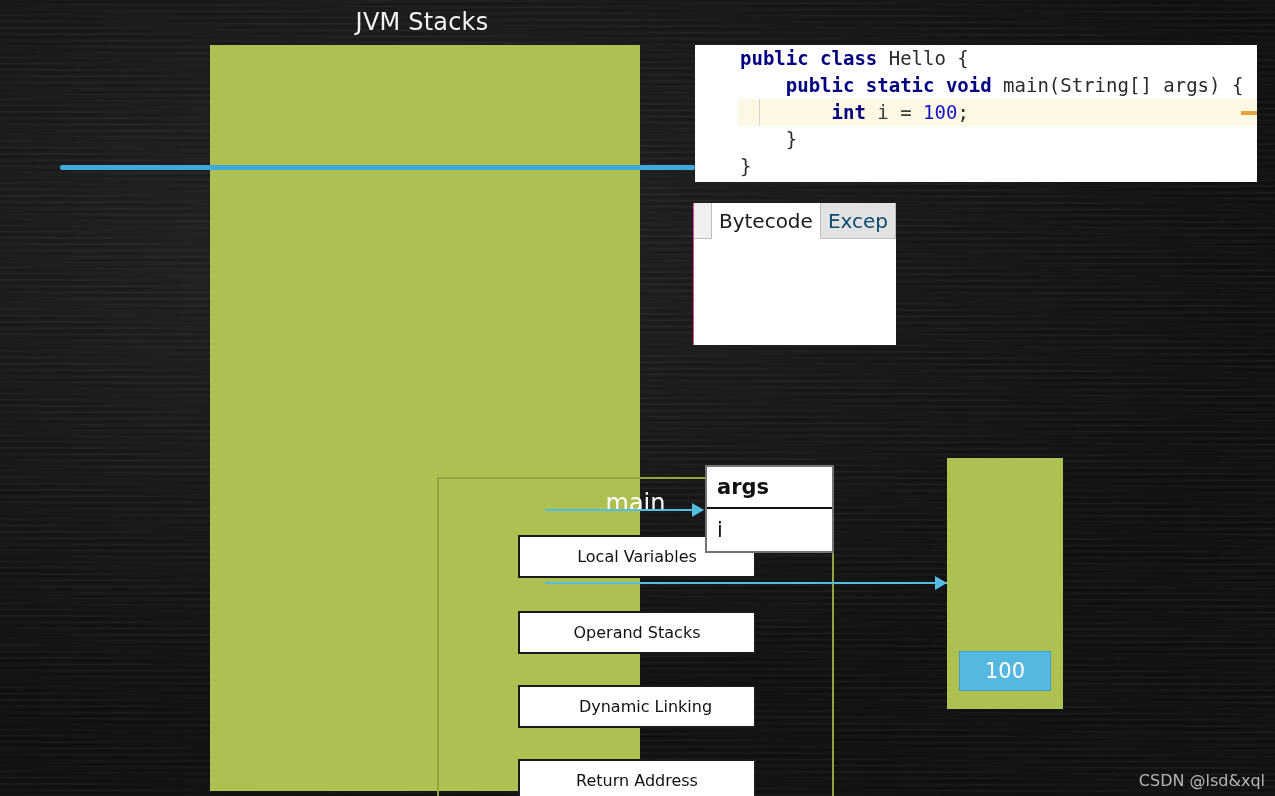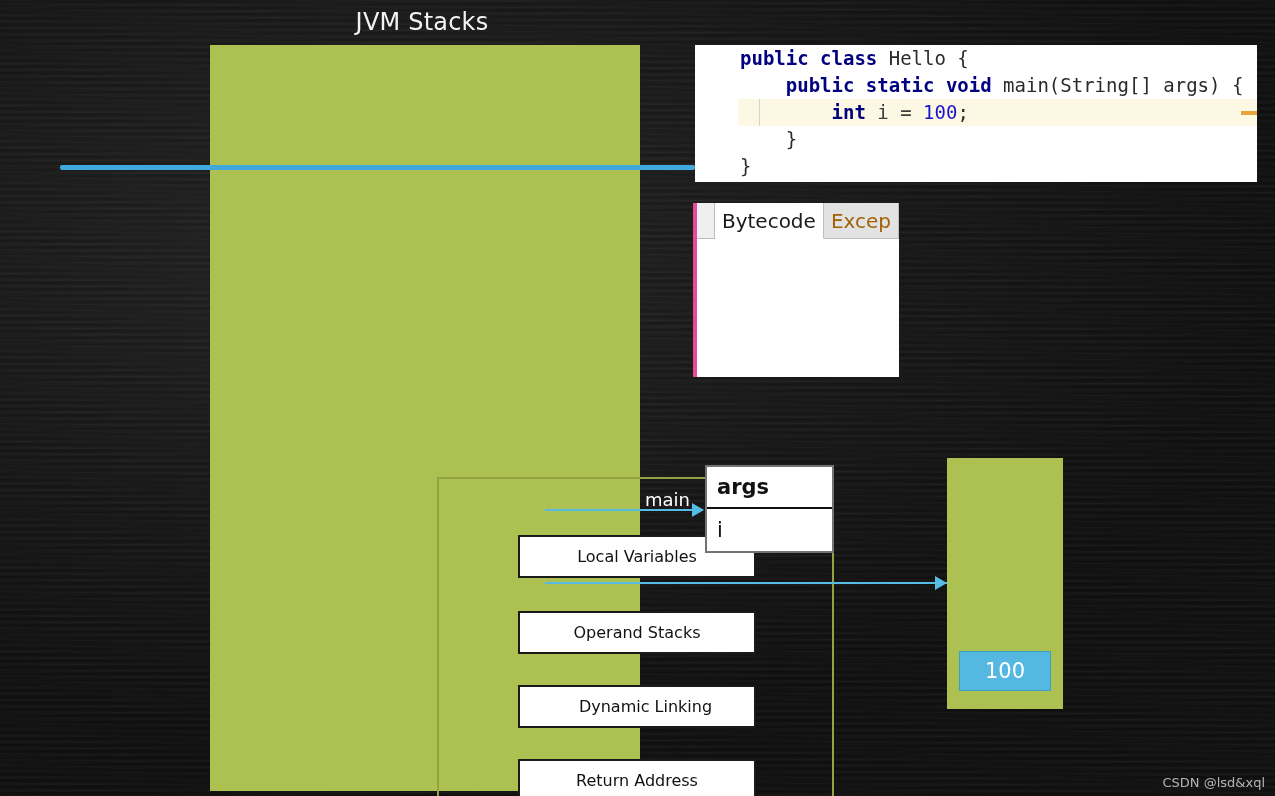--- a/index.html
+++ b/index.html
@@ -42,23 +42,22 @@
     left: 227px; top: 432px;
     width: 397px; height: 348px;
     border: 2px solid #93a342;
     box-sizing: border-box;
   }
   #frame-main-label {
     position: absolute;
     left: 0; top: 10px; width: 100%;
     text-align: center;
     color: #ffffff;
-    font-size: 18px;
-    white-space: nowrap;
-    margin-left: 32px;
+    font-size: 24px;
+    white-space: nowrap;
   }
   .frame-part {
     position: absolute;
     left: 79px;
     width: 238px; height: 43px;
     background: #ffffff;
     border: 2px solid #1a1a1a;
     box-sizing: border-box;
     color: #111111;
     font-size: 16px;
@@ -102,39 +101,39 @@
   }
   .kw   { color: #000080; font-weight: bold; }
   .num  { color: #1515cc; }
   .plain{ color: #2b2b2b; }
   .dim  { color: #3c3c3c; }
 
   
   #bytecode-panel {
     position: absolute;
     left: 693px; top: 203px;
-    width: 202px; height: 174px;
+    width: 202px; height: 142px;
     background: #ffffff;
     overflow: hidden;
-    border-left: 4px solid #ec4899;
+    border-left: 1px solid #ec4899;
   }
   #bytecode-tabs {
     position: relative;
     height: 35px;
     background: #e9e9e9;
     border-bottom: 1px solid #bdbdbd;
     display: flex;
     align-items: stretch;
   }
   .bc-tab {
     display: flex; align-items: center;
     padding: 0 7px;
     font-family: "DejaVu Sans", sans-serif;
     font-size: 20px;
-    color: #a16207;
+    color: #0c4a6e;
     border-right: 1px solid #bdbdbd;
     background: #e2e2e2;
     white-space: nowrap;
   }
   .bc-tab.blank { width: 18px; padding: 0; background: #efefef; }
   .bc-tab.active {
     background: #ffffff;
     color: #1a1a1a;
     border-bottom: 1px solid #ffffff;
     margin-bottom: -1px;
@@ -215,21 +214,21 @@
   #arrow-lv-line   { left: 545px; top: 509px; width: 158px; }
   #arrow-lv-head   { left: 692px; top: 503px; }
   #arrow-os-line   { left: 545px; top: 582px; width: 402px; }
   #arrow-os-head   { left: 935px; top: 576px; }
 
   
   #watermark {
     position: absolute;
     right: 10px; bottom: 6px;
     color: #cfcfcf;
-    font-size: 13px;
+    font-size: 16px;
     opacity: 0.85;
     font-family: "DejaVu Sans", sans-serif;
     white-space: nowrap;
   }
   .wm-ghost {
     position: absolute;
     color: rgba(255,255,255,0.05);
     font-size: 70px;
     font-family: "DejaVu Serif", serif;
     pointer-events: none;

